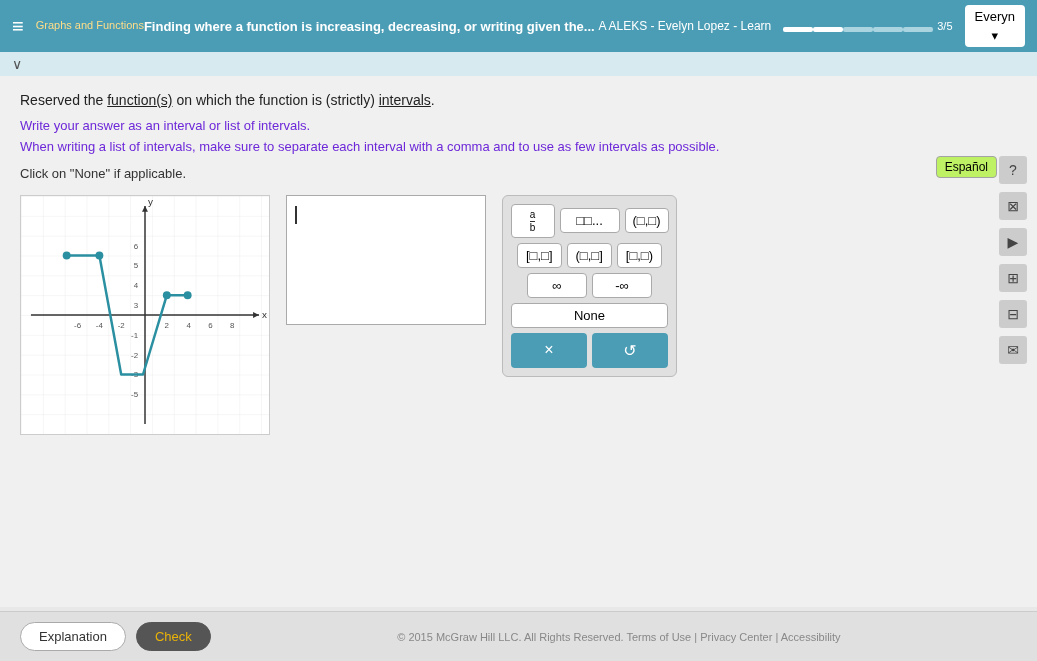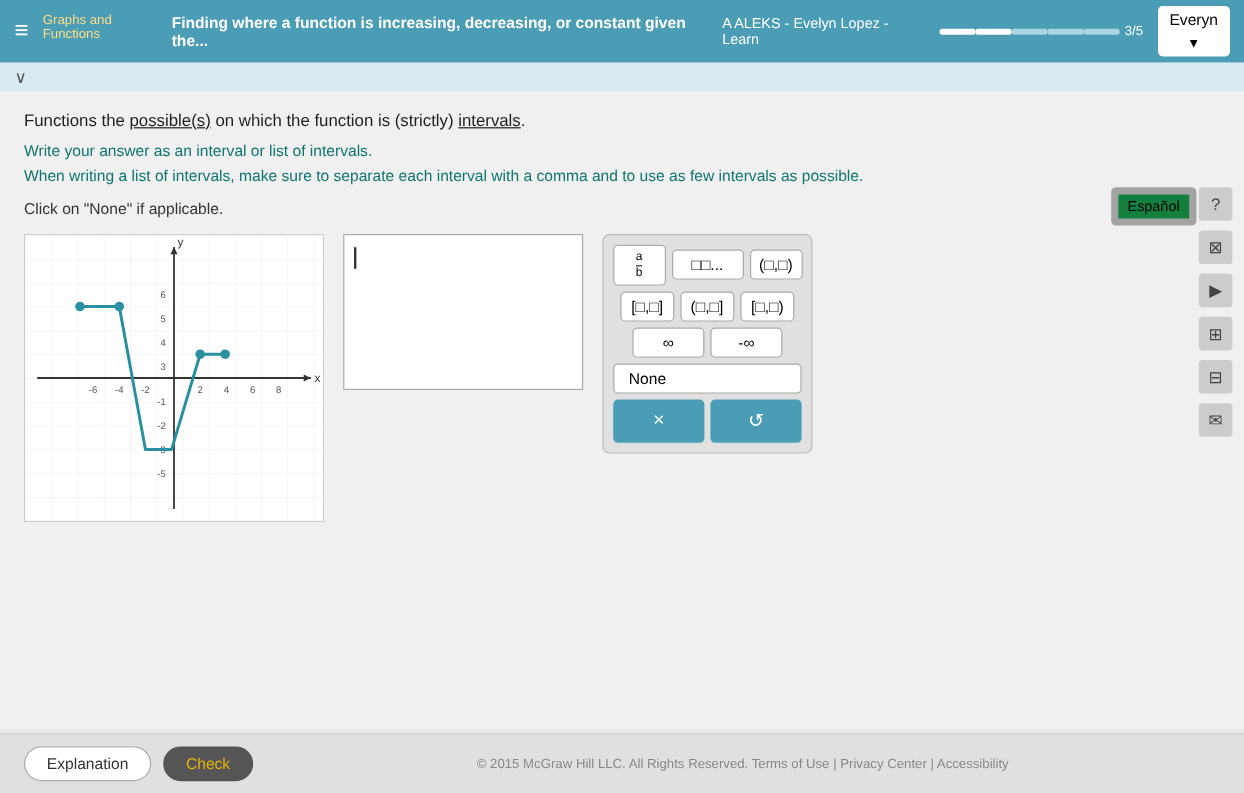--- a/index.html
+++ b/index.html
@@ -46,21 +46,21 @@
       align-items: center;
       gap: 12px;
     }
     .aleks-logo {
       color: white;
       font-size: 12px;
     }
     .progress-bar-container {
       display: flex;
       gap: 0;
-      align-items: center;
+      align-items: flex-end;
     }
     .progress-segment {
       height: 5px;
       width: 30px;
       background: #aad4e0;
       border-radius: 2px;
     }
     .progress-segment.filled {
       background: white;
     }
@@ -107,21 +107,21 @@
     .question-text {
       font-size: 14px;
       color: #222;
       margin-bottom: 8px;
     }
     .question-text .underline {
       text-decoration: underline;
     }
     .instructions {
       font-size: 13px;
-      color: #0f766e;
+      color: #6d28d9;
       line-height: 1.6;
       margin-bottom: 8px;
     }
     .click-note {
       font-size: 13px;
       color: #333;
       margin-bottom: 14px;
     }
 
     
@@ -199,21 +199,21 @@
     .kb-btn.wide {
       min-width: 60px;
     }
     .kb-btn-none {
       background: white;
       border: 1px solid #aaa;
       border-radius: 4px;
       padding: 4px 12px;
       cursor: pointer;
       font-size: 13px;
-      text-align: left;
+      text-align: center;
       width: 100%;
     }
     .kb-btn-action {
       background: #4a9db5;
       border: none;
       border-radius: 4px;
       padding: 8px 0;
       cursor: pointer;
       font-size: 16px;
       color: white;
@@ -283,22 +283,22 @@
       text-align: center;
       font-size: 11px;
       color: #888;
     }
 
     
     .espanol-btn {
       position: absolute;
       right: 40px;
       top: 80px;
-      background: #15803d;
-      border: 6px solid #a3a3a3;
+      background: #bef264;
+      border: 1px solid #a3a3a3;
       border-radius: 4px;
       padding: 3px 8px;
       font-size: 12px;
       cursor: pointer;
     }
 
     .fraction-symbol {
       display: inline-flex;
       flex-direction: column;
       align-items: center;
@@ -307,21 +307,21 @@
     }
     .fraction-symbol .top { border-bottom: 1px solid #333; padding-bottom: 1px; }
   </style>
 </head>
 <body>
 
 <div class="header">
   <span class="header-menu-icon">≡</span>
   <div class="header-title-block">
     <span class="header-subtitle">Graphs and Functions</span>
-    <span class="header-title">Finding where a function is increasing, decreasing, or constant given the...</span>
+    <span class="header-title">Finding where a function is increasing, decreasing, or writing given the...</span>
   </div>
   <div class="header-right">
     <span class="aleks-logo">A ALEKS - Evelyn Lopez - Learn</span>
     <div class="progress-bar-container">
       <div class="progress-segment filled"></div>
       <div class="progress-segment filled"></div>
       <div class="progress-segment"></div>
       <div class="progress-segment"></div>
       <div class="progress-segment"></div>
       <span class="progress-label">3/5</span>
@@ -335,21 +335,21 @@
 
 <div class="chevron-row">
   <span class="chevron-icon">∨</span>
 </div>
 
 <div class="main">
 
   <button class="espanol-btn">Español</button>
 
   <div class="question-text">
-    <span>Functions the </span><span class="underline">possible(s)</span><span> on which the function is (strictly) </span><span class="underline">intervals</span><span>.</span>
+    <span>Reserved the </span><span class="underline">function(s)</span><span> on which the function is (strictly) </span><span class="underline">intervals</span><span>.</span>
   </div>
   <div class="instructions">
     <span>Write your answer as an interval or list of intervals.</span><br>
     <span>When writing a list of intervals, make sure to separate each interval with a comma and to use as few intervals as possible.</span>
   </div>
   <div class="click-note">Click on "None" if applicable.</div>
 
   <div class="content-area">
 
     <div class="graph-container">

